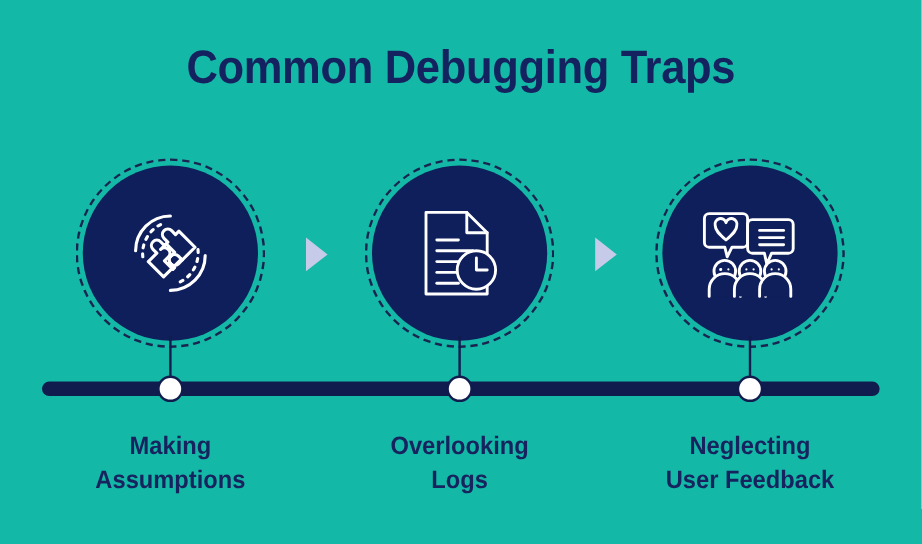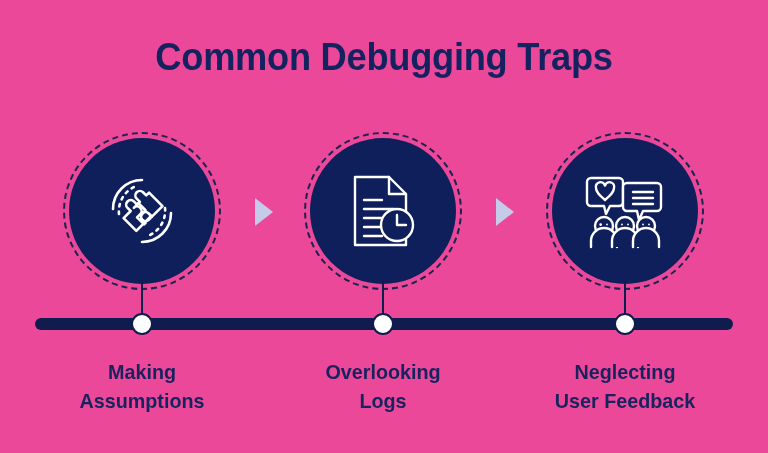--- a/index.html
+++ b/index.html
@@ -9,21 +9,21 @@
   body {
     width: 768px;
     height: 453px;
     overflow: hidden;
     font-family: "Liberation Sans", sans-serif;
   }
   #infographic {
     position: relative;
     width: 768px;
     height: 453px;
-    background: #ec4899;
+    background: #14b8a6;
   }
 
   
   .title {
     position: absolute;
     top: 36px;
     left: 0;
     width: 768px;
     text-align: center;
     font-size: 39px;

